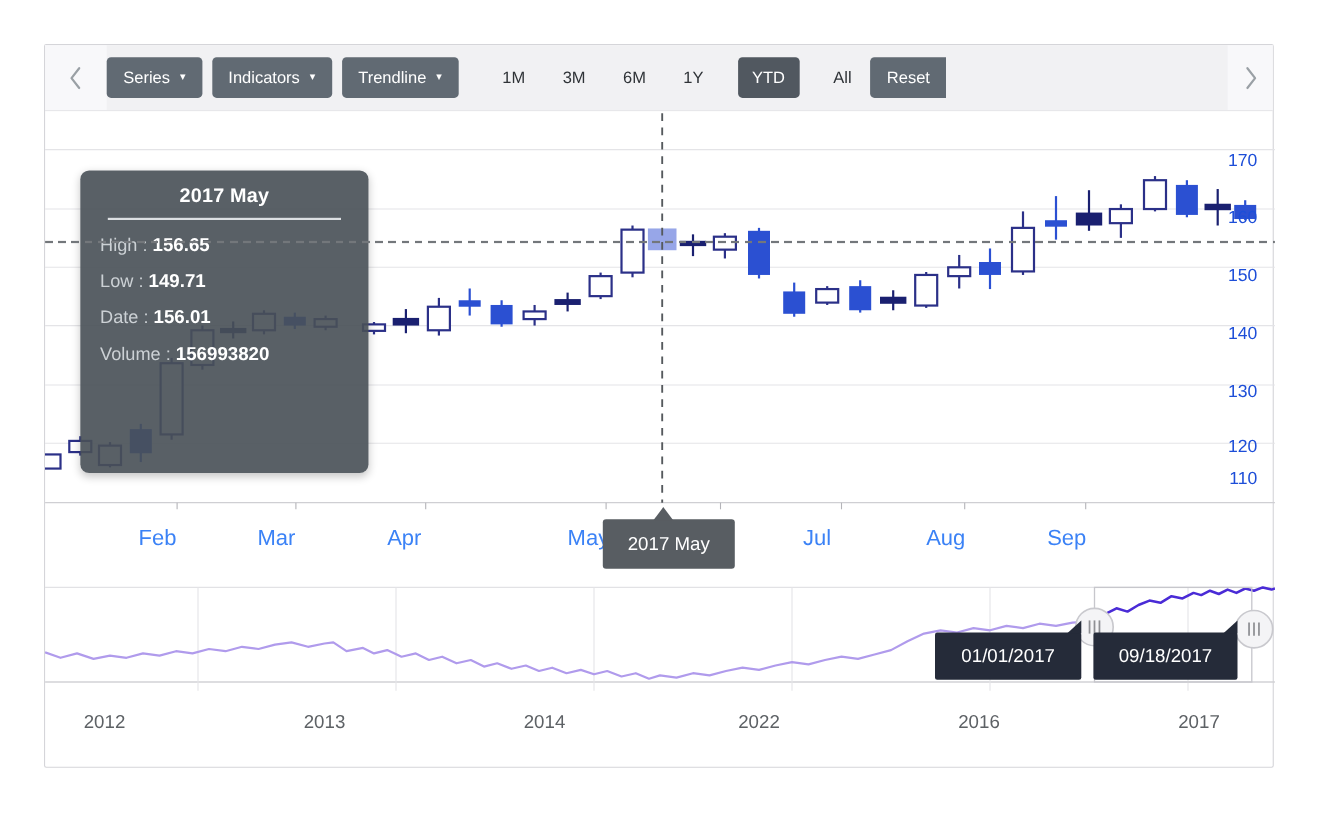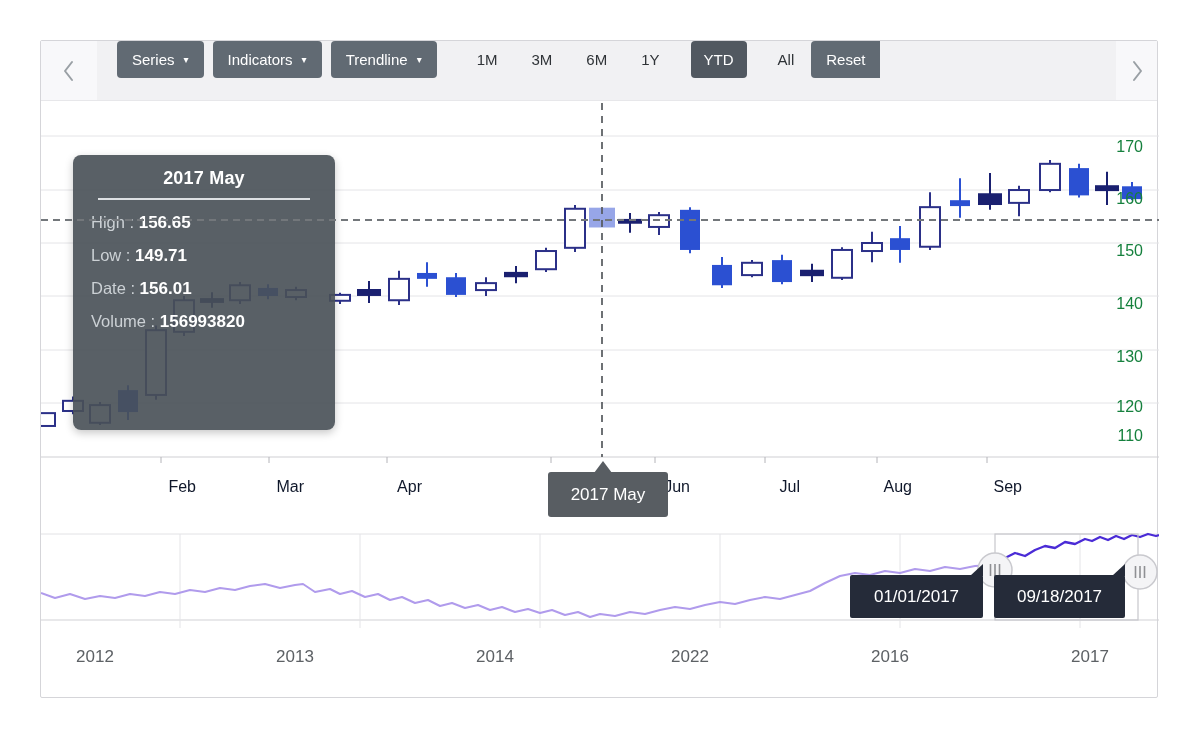--- a/index.html
+++ b/index.html
@@ -9,37 +9,37 @@
   .card { position:absolute; left:40px; top:40px; width:1118px; height:658px;
           background:#fff; border:1px solid #d5d5d9; border-radius:2px; }
 
   
   .toolbar { position:absolute; left:0; top:0; width:100%; height:60px;
              background:#f1f1f3; border-bottom:1px solid #e7e7ea; }
   .scrollzone { position:absolute; top:0; height:100%; display:flex; align-items:center;
                 justify-content:center; background:#f8f8fa; cursor:pointer; }
   .scrollzone.left  { left:0;  width:56px; }
   .scrollzone.right { right:0; width:41px; }
-  .tb-items { position:absolute; left:68px; right:41px; top:0; height:100%;
-              display:flex; align-items:flex-start; overflow:hidden; padding-left:8px; }
+  .tb-items { position:absolute; left:48px; right:41px; top:0; height:100%;
+              display:flex; align-items:center; overflow:hidden; padding-left:8px; }
   .dd { display:flex; align-items:center; gap:9px; border:none; cursor:pointer;
         background:var(--btn,#616a73); color:#fff; font-family:inherit;
         font-size:15px; padding:10px 15px; border-radius:4px; margin-right:9px; }
   .dd .caret { font-size:10px; line-height:1; }
   .periods { display:flex; align-items:center; margin-left:14px; }
   .period { font-size:15px; color:#2f3337; margin:0 14px; cursor:pointer; background:none;
             border:none; font-family:inherit; padding:10px 3px; }
   .period.sel { background:var(--btnsel,#515860); color:#fff; border-radius:4px; padding:10px 13px; }
   .dd.daterange { margin-left:auto; margin-right:10px; }
   .dd.reset { margin-right:0; border-top-right-radius:0; border-bottom-right-radius:0; }
 
   
   #gfx { position:absolute; left:0; top:0; }
-  .axlabel { position:absolute; color:#15803d; font-size:16px; }
-  .month { position:absolute; top:437px; width:70px; text-align:right; color:#0f172a; font-size:16px; }
+  .axlabel { position:absolute; color:#1d4ed8; font-size:16px; }
+  .month { position:absolute; top:437px; width:70px; text-align:left; color:#3b82f6; font-size:20px; }
   .year  { position:absolute; top:606px; width:80px; text-align:center; color:#5d6165; font-size:17px; }
 
   .hcross { position:absolute; left:0; top:178px; width:1118px; height:2px; z-index:6;
             background:repeating-linear-gradient(90deg,#73777b 0 7px,transparent 7px 12px); }
 
   .tooltip { position:absolute; left:32px; top:114px; width:262px; height:275px; z-index:5;
              background:rgba(73,80,87,0.91); border-radius:8px; color:#fff;
              box-shadow:0 3px 8px rgba(0,0,0,0.22); padding:13px 0 0 0; }
   .tt-title { text-align:center; font-weight:bold; font-size:18px; letter-spacing:.2px; }
   .tt-sep { margin:9px auto 10px auto; width:212px; border-top:2px solid #dde0e3; }

